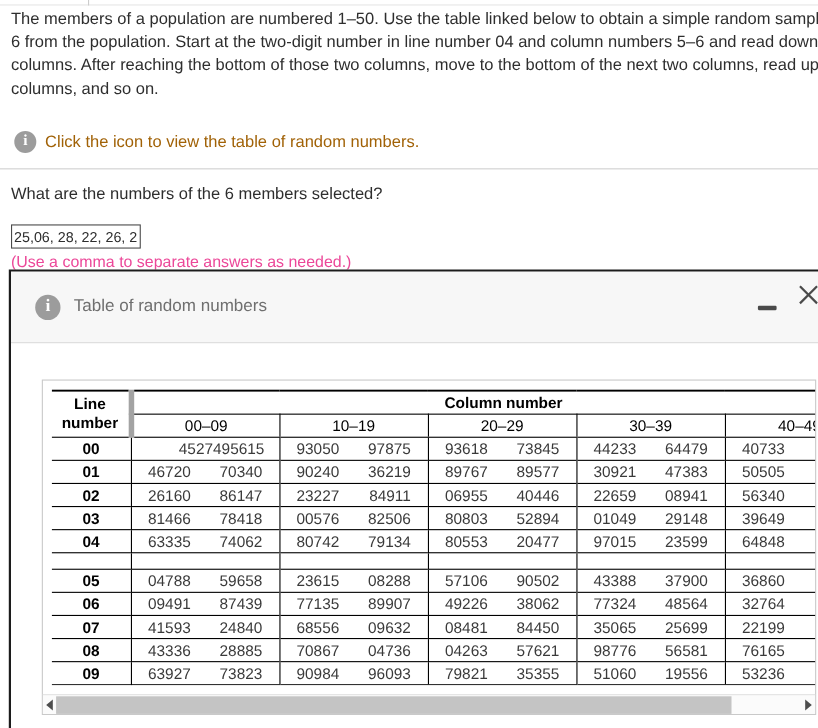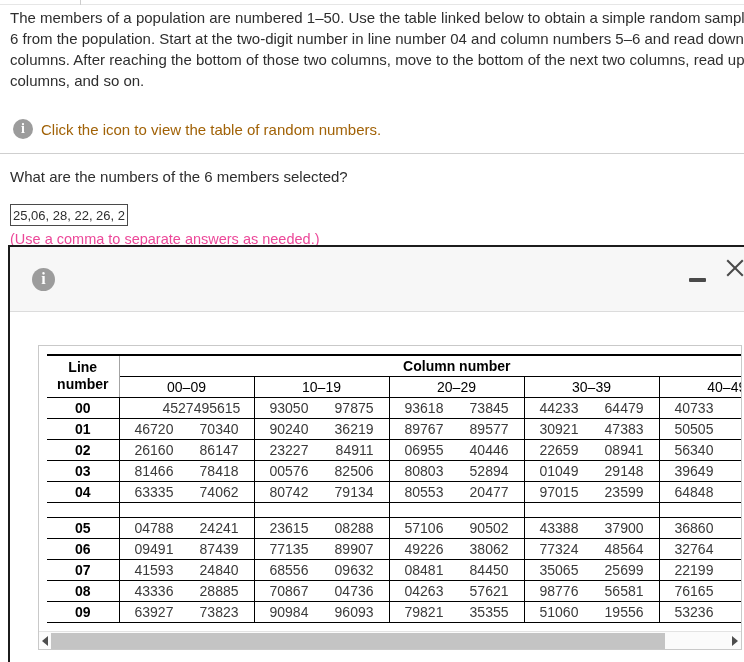--- a/index.html
+++ b/index.html
@@ -46,21 +46,21 @@
   .table-box { position:absolute; left:28px; top:98px; width:704px; height:305px;
                border:1px solid #c9c9c9; background:#fff; }
   .table-clip { margin:8px 0 0 8px; width:694px; overflow:hidden; }
 
   table.rand { border-collapse:collapse; table-layout:fixed; width:747px;
                font-size:14px; color:#3a3a3a; }
   table.rand col.c-line { width:72px; }
   table.rand col.c-grp  { width:135px; }
   table.rand th, table.rand td { height:21px; padding:0; vertical-align:middle; }
   table.rand .top-b { border-top:2px solid #000; }
-  table.rand th.line-hd { border-right:1px solid #a3a3a3; border-bottom:1px solid #000;
+  table.rand th.line-hd { border-right:5px solid #a3a3a3; border-bottom:1px solid #000;
                           font-weight:bold; color:#000; text-align:center; line-height:17px; }
   table.rand th.col-hd  { border-bottom:1px solid #000; font-weight:bold; color:#000; text-align:center; }
   table.rand th.grp-hd  { border-bottom:1px solid #000; border-left:1px solid #000;
                           font-weight:normal; color:#000; text-align:center; }
   table.rand th.grp-hd:first-of-type { border-left:none; }
   table.rand td.line-no { border-right:1px solid #000; border-top:1px solid #000;
                           font-weight:bold; color:#000; text-align:center; }
   table.rand td.vals    { border-left:1px solid #000; border-top:1px solid #000; }
   table.rand tr.first-data td { border-top:none; }
   table.rand td.vals .pair { display:flex; justify-content:space-between; padding:0 15px; }
@@ -93,20 +93,21 @@
 
 <div class="question">What are the numbers of the 6 members selected?</div>
 
 <input class="answer-input" type="text" value="25,06, 28, 22, 26, 27" style="">
 
 <div class="hint">(Use a comma to separate answers as needed.)</div>
 
 <div class="dialog">
   <div class="dialog-header">
     <div class="info-icon">i</div>
+    <div class="dialog-title">Table of random numbers</div>
     <div class="min-btn">
       <div class="bar"></div>
     </div>
     <div class="close-btn">
       <div class="b1"></div>
       <div class="b2"></div>
     </div>
   </div>
 
   <div class="table-box">
@@ -303,21 +304,21 @@
               <td class="vals"></td>
               <td class="vals"></td>
               <td class="vals"></td>
               <td class="vals"></td>
             </tr>
             <tr>
               <td class="line-no">05</td>
               <td class="vals">
                 <div class="pair">
                   <span>04788</span>
-                  <span>24241</span>
+                  <span>59658</span>
                 </div>
               </td>
               <td class="vals">
                 <div class="pair">
                   <span>23615</span>
                   <span>08288</span>
                 </div>
               </td>
               <td class="vals">
                 <div class="pair">

